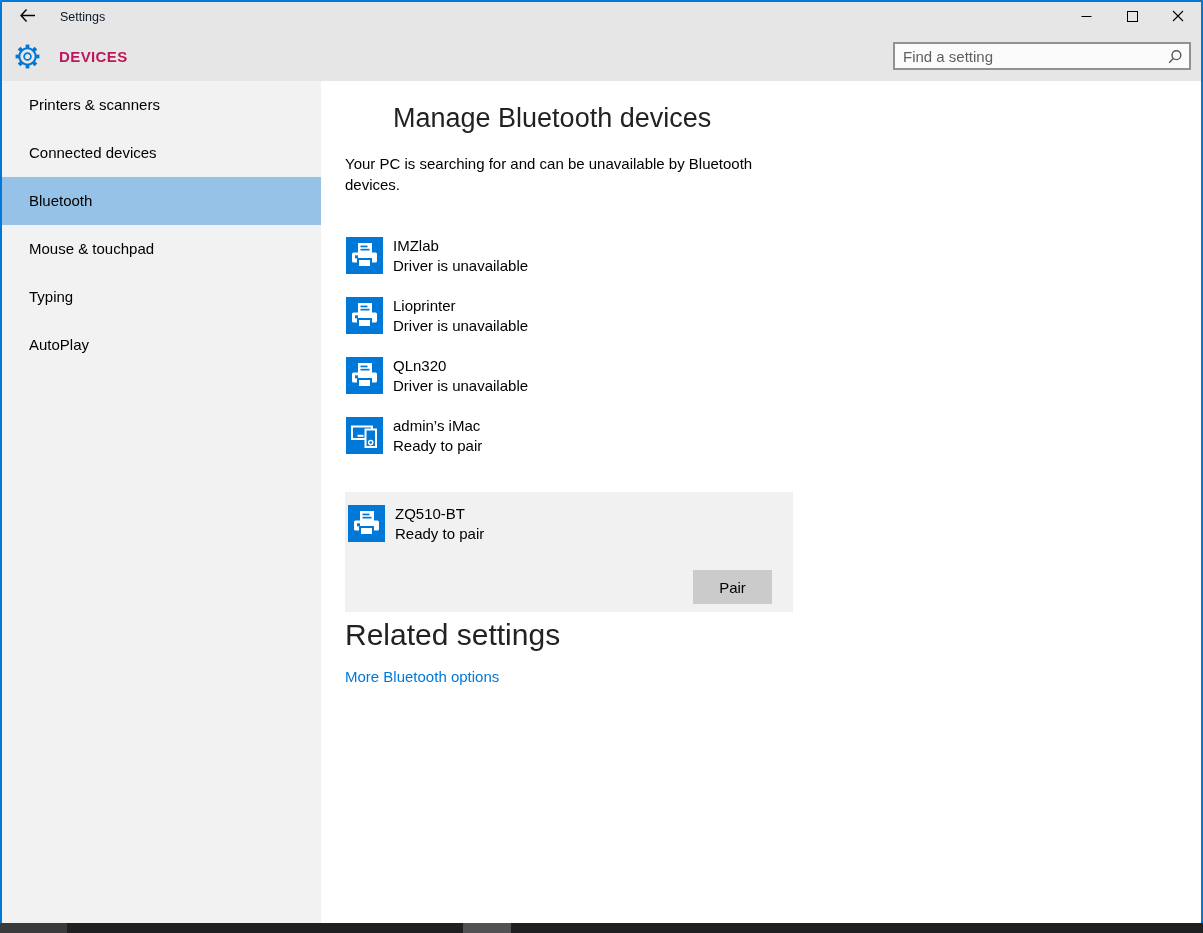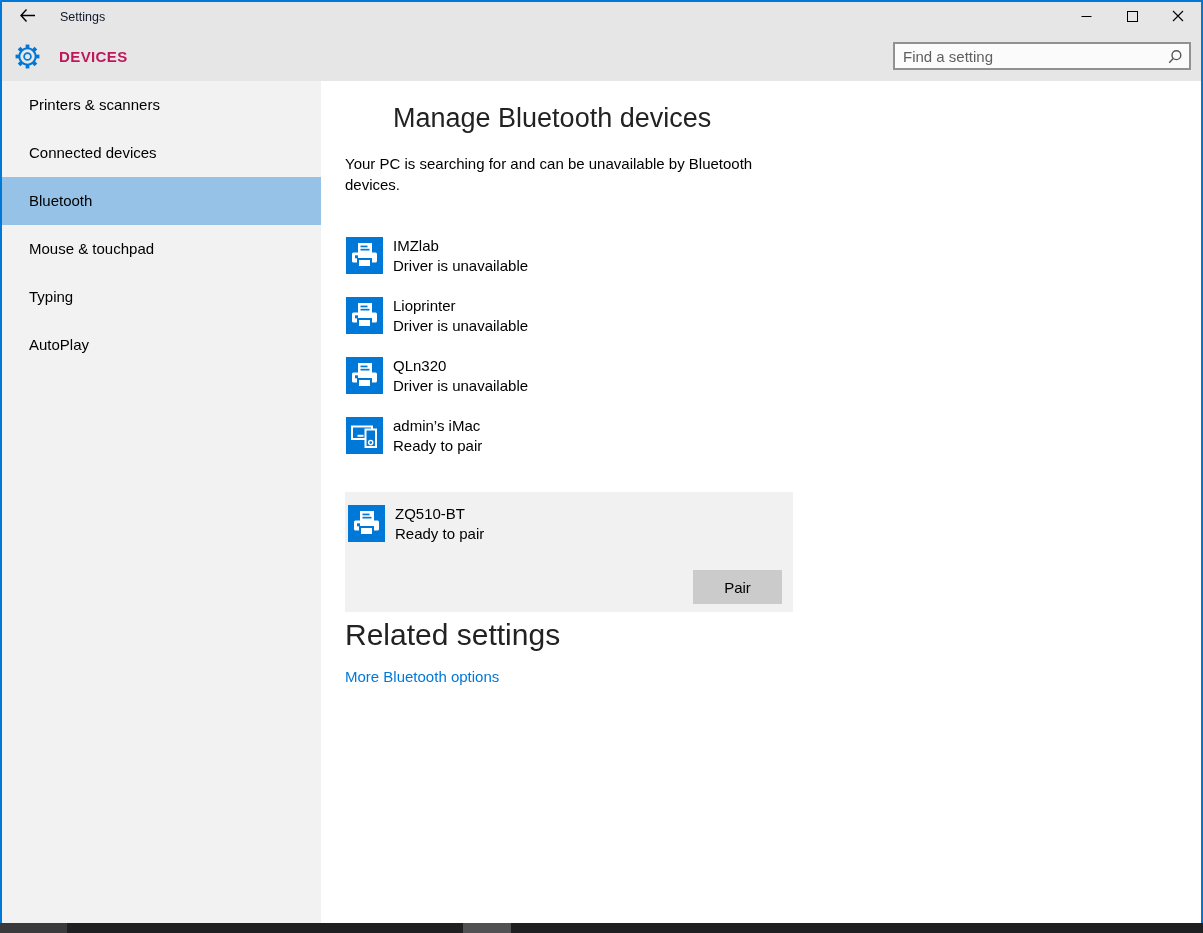--- a/index.html
+++ b/index.html
@@ -73,21 +73,21 @@
   .dev-row { position:absolute; left:24px; width:430px; height:40px; cursor:pointer; }
   .dev-icon { position:absolute; left:1px; top:0; width:37px; height:37px; }
   .dev-name { position:absolute; left:48px; top:-1px; font-size:15px; line-height:20px; color:#000; }
   .dev-status { position:absolute; left:48px; top:19px; font-size:15px; line-height:20px; color:#000; }
 
   .sel-panel {
     position:absolute; left:24px; top:383px; width:448px; height:120px; background:#f1f1f1;margin-top:28px;
   }
   .sel-panel .dev-row { left:2px; top:13px; }
   .pair-btn {
-    position:absolute; left:348px; top:78px; width:89px; height:34px;
+    position:absolute; left:348px; top:78px; width:79px; height:34px;
     background:#cbcbcb; border:none; font-size:15px; color:#000;
     font-family:"Liberation Sans","DejaVu Sans",sans-serif; cursor:pointer;
   }
 
   .h2 { position:absolute; left:24px; top:537px; font-size:30px; font-weight:300; color:#222; }
   .link {
     position:absolute; left:24px; top:587px; font-size:15px; color:#0078d7; cursor:pointer;
   }
 
   

